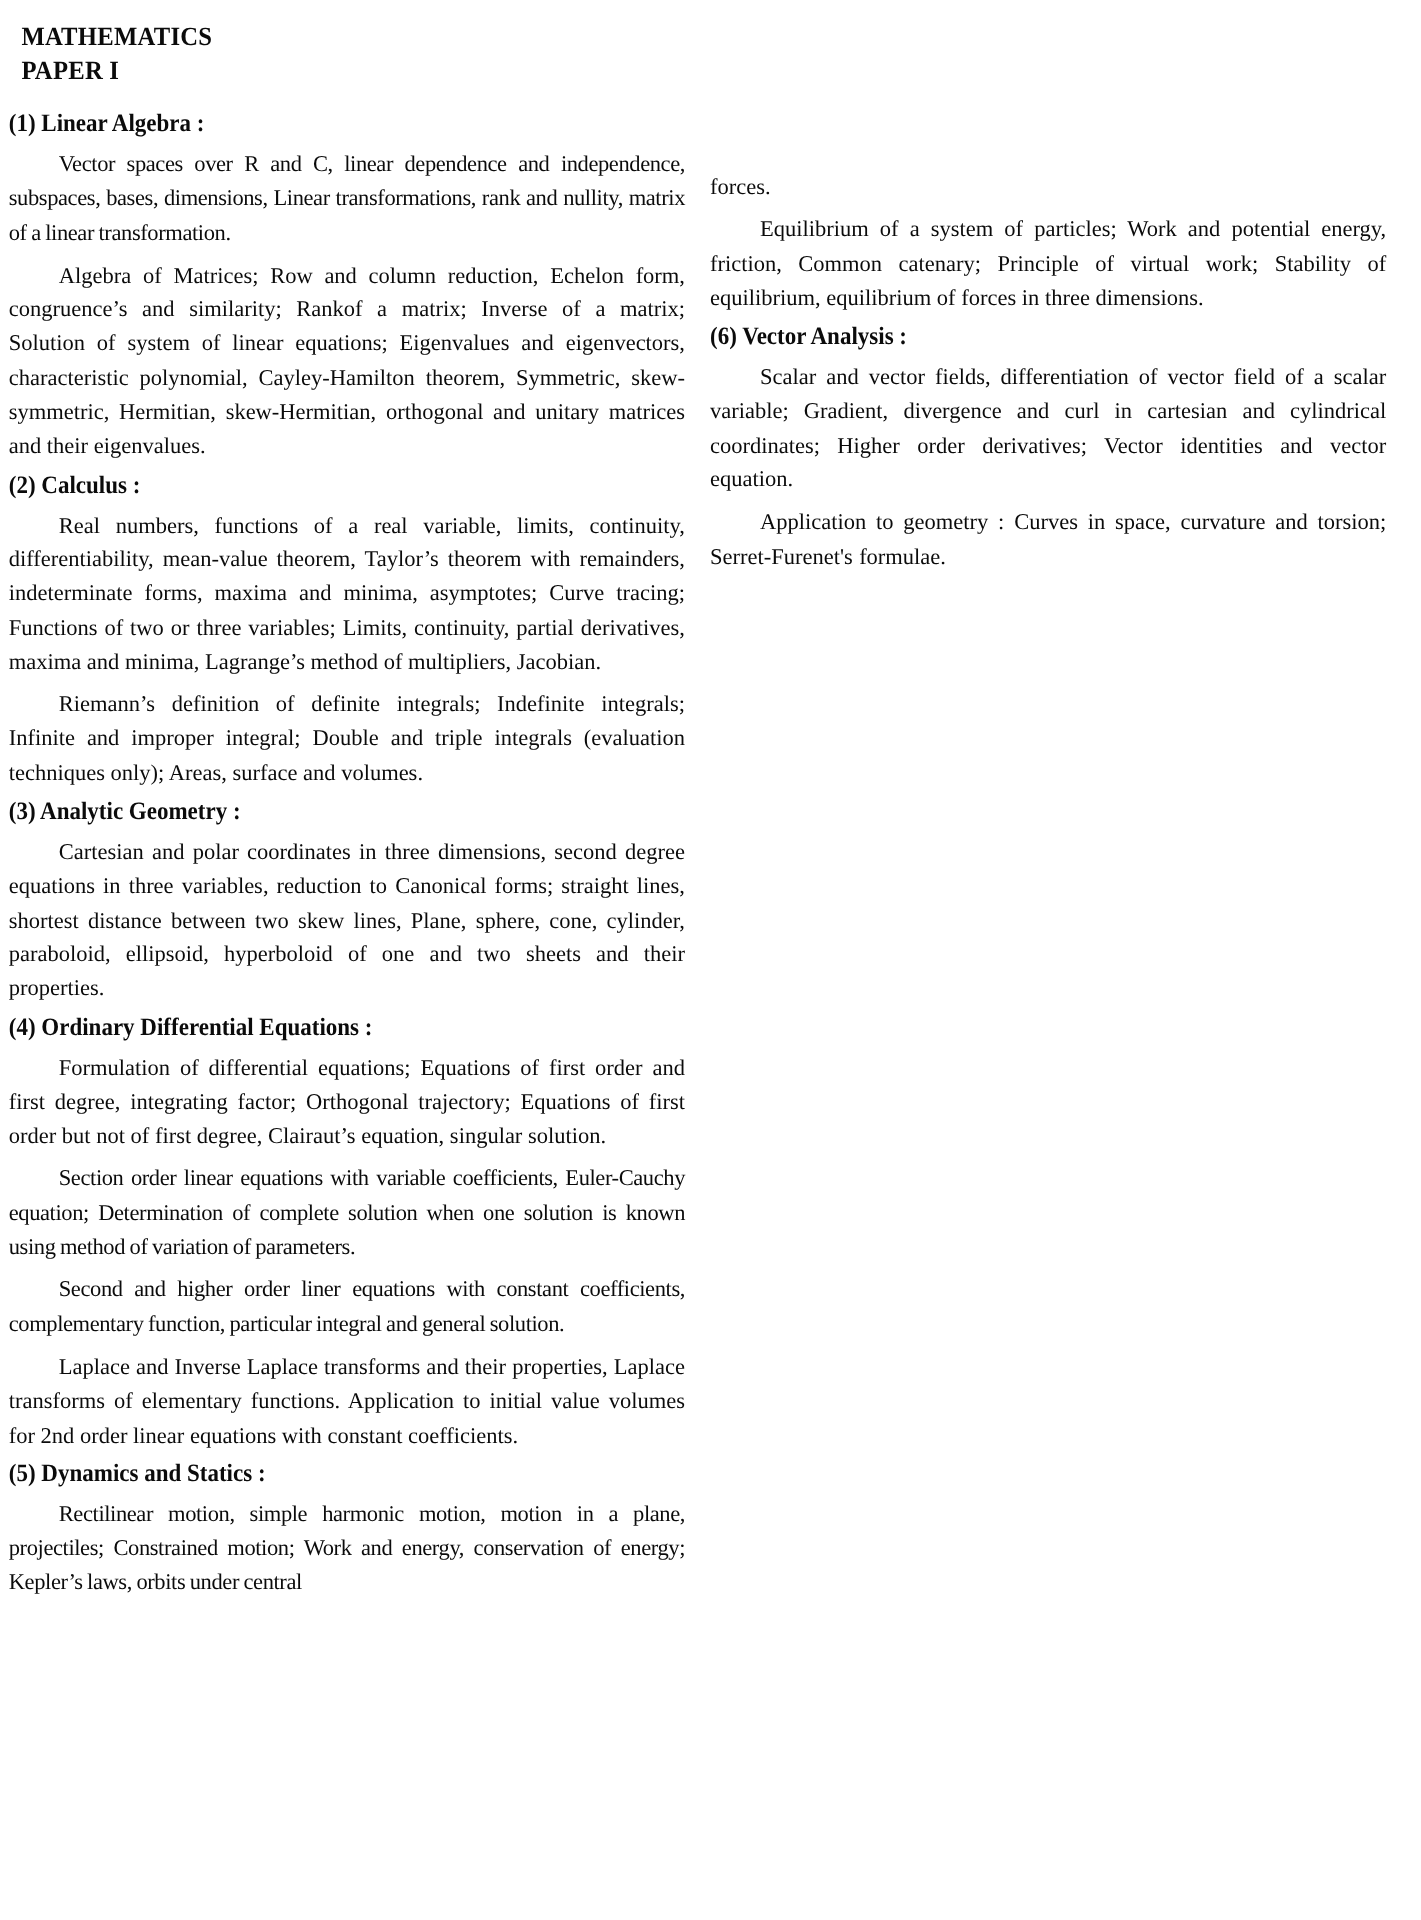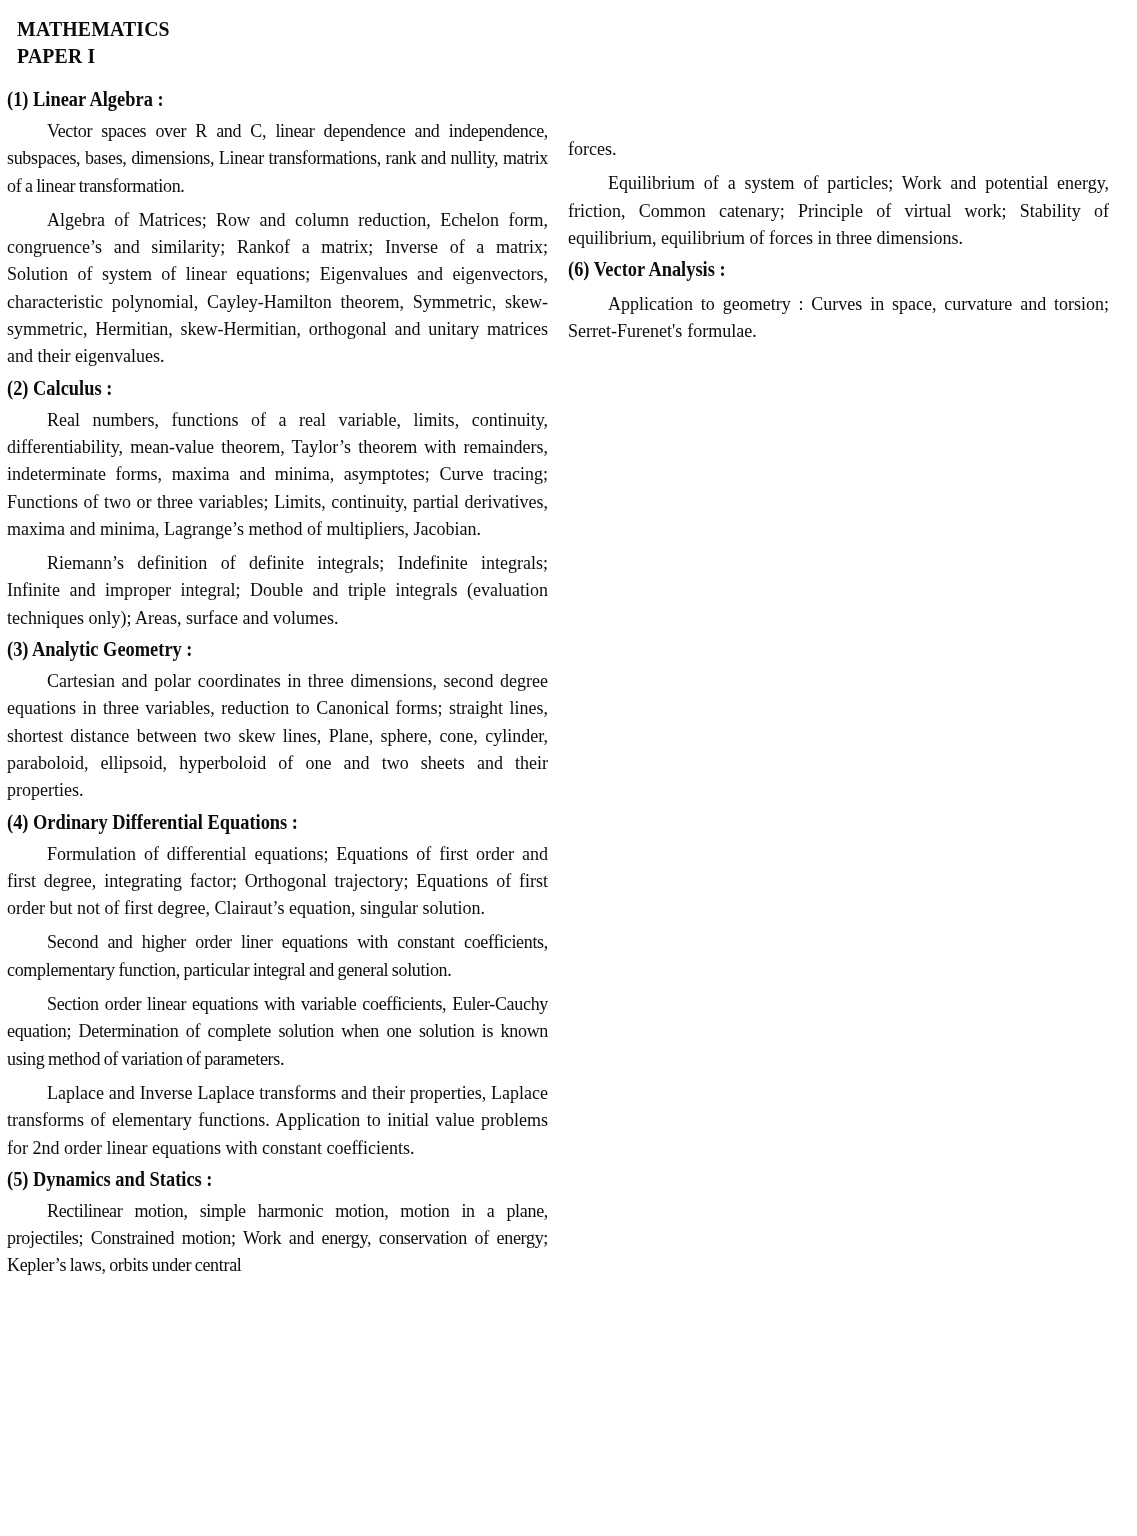--- a/index.html
+++ b/index.html
@@ -95,38 +95,39 @@
     </div>
 
     <div>
       <div class="heading">(3) Analytic Geometry :</div>
       <p class="para first">Cartesian and polar coordinates in  three dimensions, second degree equations in three variables,  reduction to Canonical  forms;  straight lines, shortest distance between two skew lines, Plane, sphere, cone, cylinder, paraboloid, ellipsoid, hyperboloid of one and two  sheets and their properties.</p>
     </div>
 
     <div>
       <div class="heading">(4) Ordinary Differential Equations :</div>
       <p class="para first">Formulation of differential equations; Equations of first order and first degree, integrating factor; Orthogonal trajectory; Equations of first order but not of first degree, Clairaut’s equation, singular solution.</p>
+      <p class="para tight">Section order linear equations with variable coefficients, Euler-Cauchy equation; Determination of complete solution when one solution is known using method of variation of parameters.</p>
       <p class="para tight">Second and higher order liner equations with constant coefficients, complementary function, particular integral and general solution.</p>
-      <p class="para tight">Section order linear equations with variable coefficients, Euler-Cauchy equation; Determination of complete solution when one solution is known using method of variation of parameters.</p>
-      <p class="para">Laplace and Inverse Laplace transforms and their properties, Laplace transforms of elementary functions. Application to initial value problems for 2nd order linear equations with constant coefficients.</p>
+      <p class="para">Laplace and Inverse Laplace transforms and their properties, Laplace transforms of elementary functions. Application to initial value volumes for 2nd order linear equations with constant coefficients.</p>
     </div>
 
     <div>
       <div class="heading">(5) Dynamics and Statics :</div>
       <p class="para first tight">Rectilinear motion, simple harmonic motion, motion in a plane, projectiles; Constrained motion; Work and energy, conservation of energy; Kepler’s laws, orbits under central</p>
     </div>
 
   </div>
 
   <div class="col col-right">
 
     <p class="para cont">forces.</p>
 
     <p class="para">Equilibrium of a system of particles; Work and potential energy,  friction, Common catenary; Principle of virtual work; Stability of equilibrium, equilibrium of  forces in three dimensions.</p>
 
     <div>
       <div class="heading">(6) Vector Analysis :</div>
+      <p class="para first">Scalar and vector fields, differentiation of vector field of a scalar variable; Gradient, divergence and curl in cartesian and cylindrical coordinates; Higher order derivatives; Vector identities and vector equation.</p>
       <p class="para loose">Application to geometry : Curves  in space, curvature and torsion;  Serret-Furenet's formulae.</p>
     </div>
 
   </div>
 
 </div>
 
 </body></html>

